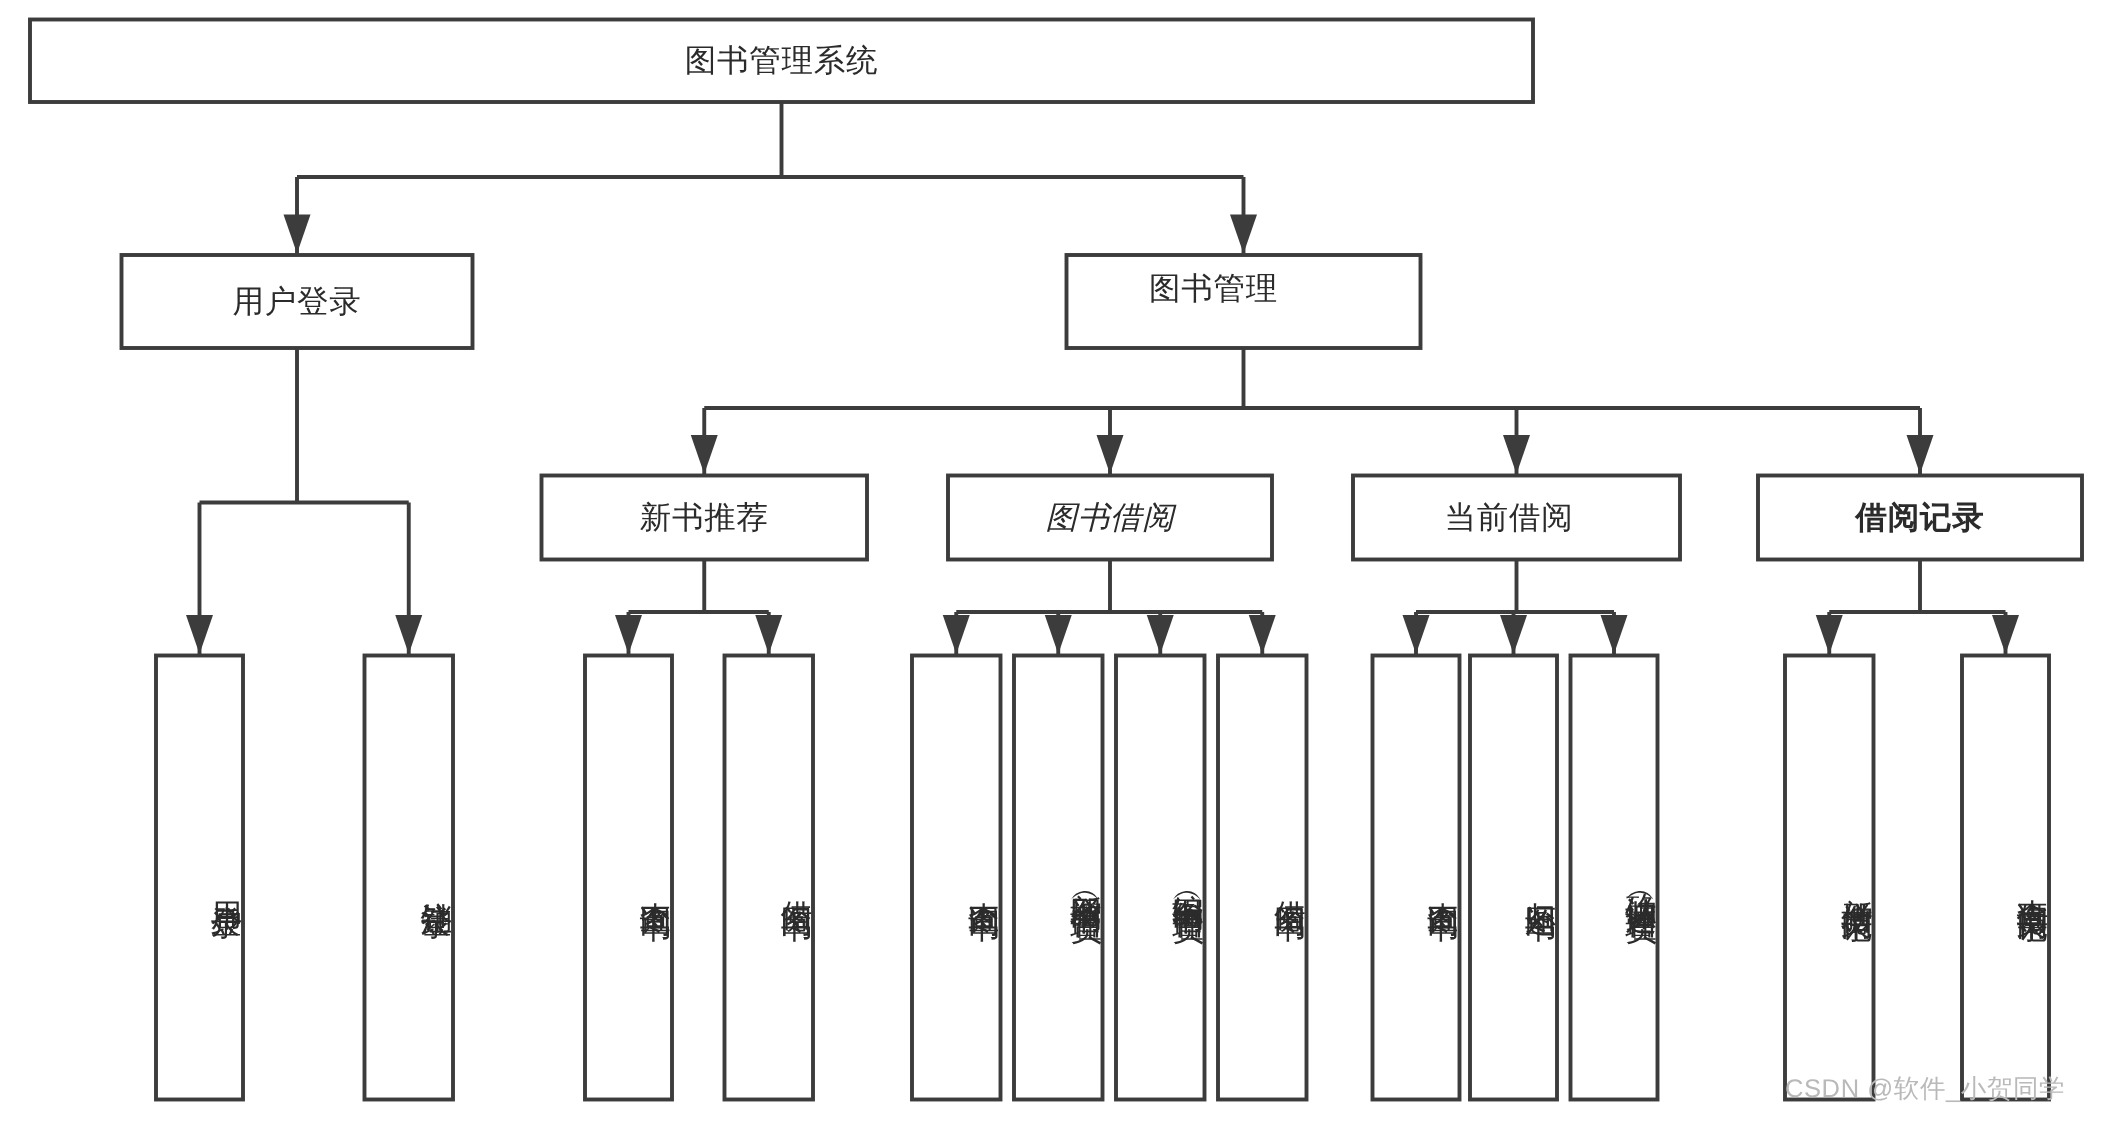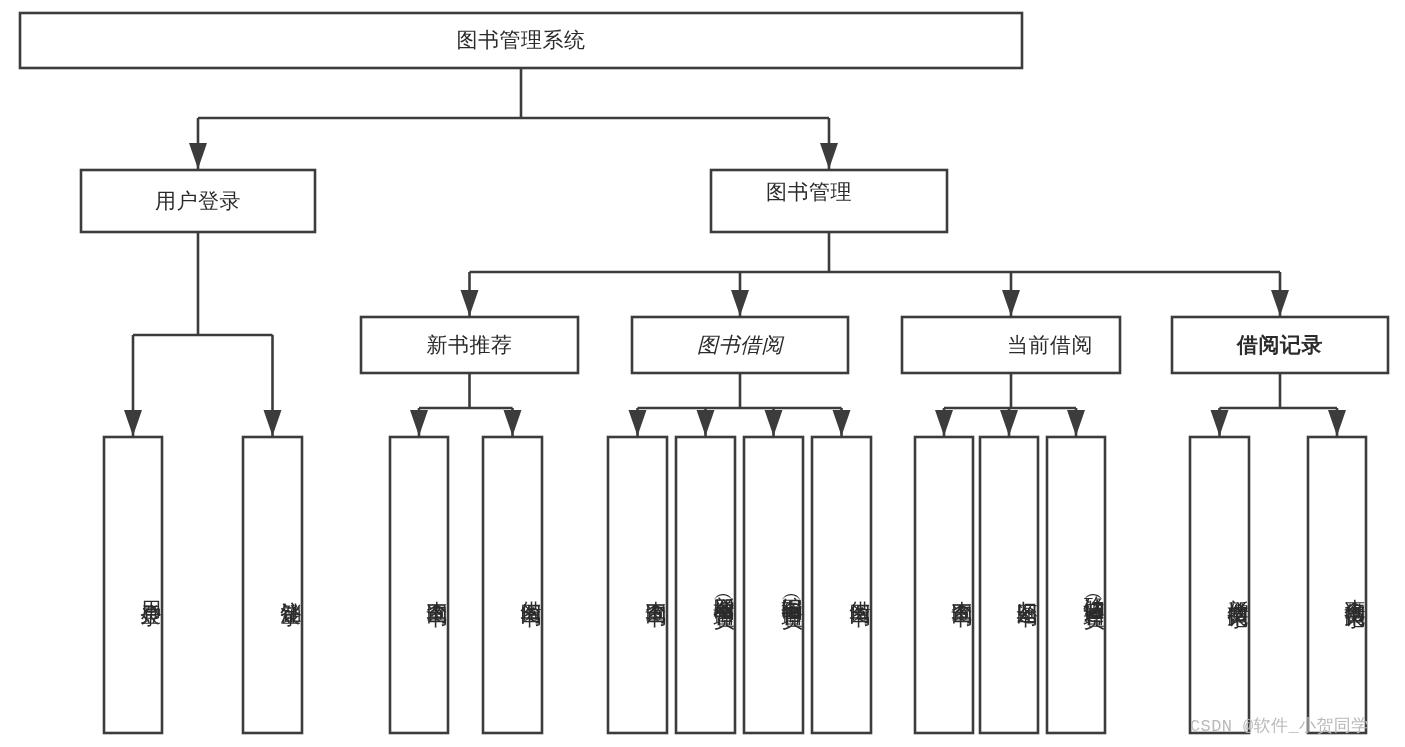--- a/index.html
+++ b/index.html
@@ -68,21 +68,21 @@
     justify-content: center;
     padding-top: 6px;
     box-sizing: border-box;
   }
   .watermark {
     position: absolute;
     left: 1190px;
     top: 714px;
     font-size: 17px;
     color: #b9b9b9;
-    font-family: Liberation Mono, monospace;
+    font-family: Liberation Sans, sans-serif;
     letter-spacing: 0.4px;
     white-space: nowrap;
   }
 </style>
 </head>
 <body>
 
 <div id="diagram-root">
 
   <svg class="canvas" viewBox="0 0 1405 747">
@@ -166,21 +166,21 @@
       </g>
 
   </svg>
 
   <div id="node-labels">
       <div class="node-label horiz" style="left: 20px; top: 13px; width: 1002px; height: 55px;">图书管理系统</div>
       <div class="node-label horiz" style="left: 81px; top: 170px; width: 234px; height: 62px;">用户登录</div>
       <div class="node-label horiz" style="left: 691px; top: 170px; width: 236px; height: 45px;">图书管理</div>
       <div class="node-label horiz" style="left: 361px; top: 317px; width: 217px; height: 56px;">新书推荐</div>
       <div class="node-label horiz" style="left: 632px; top: 317px; width: 216px; height: 56px; font-style: italic;">图书借阅</div>
-      <div class="node-label horiz" style="left: 902px; top: 317px; width: 208px; height: 56px; padding-left: 44px;">当前借阅</div>
+      <div class="node-label horiz" style="left: 902px; top: 317px; width: 208px; height: 56px;">当前借阅</div>
       <div class="node-label horiz" style="left: 1172px; top: 317px; width: 216px; height: 56px; font-weight: bold;">借阅记录</div>
       <div class="node-label vert" style="left: 104px; top: 437px; width: 58px; height: 296px;">用户登录</div>
       <div class="node-label vert" style="left: 243px; top: 437px; width: 59px; height: 296px;">注销登录</div>
       <div class="node-label vert" style="left: 390px; top: 437px; width: 58px; height: 296px;">查询图书</div>
       <div class="node-label vert" style="left: 483px; top: 437px; width: 59px; height: 296px;">借阅图书</div>
       <div class="node-label vert" style="left: 608px; top: 437px; width: 59px; height: 296px;">查询图书</div>
       <div class="node-label vert" style="left: 676px; top: 437px; width: 59px; height: 296px;">新增图书（管理员）</div>
       <div class="node-label vert" style="left: 744px; top: 437px; width: 59px; height: 296px;">编辑图书（管理员）</div>
       <div class="node-label vert" style="left: 812px; top: 437px; width: 59px; height: 296px;">借阅图书</div>
       <div class="node-label vert" style="left: 915px; top: 437px; width: 58px; height: 296px;">查询图书</div>

